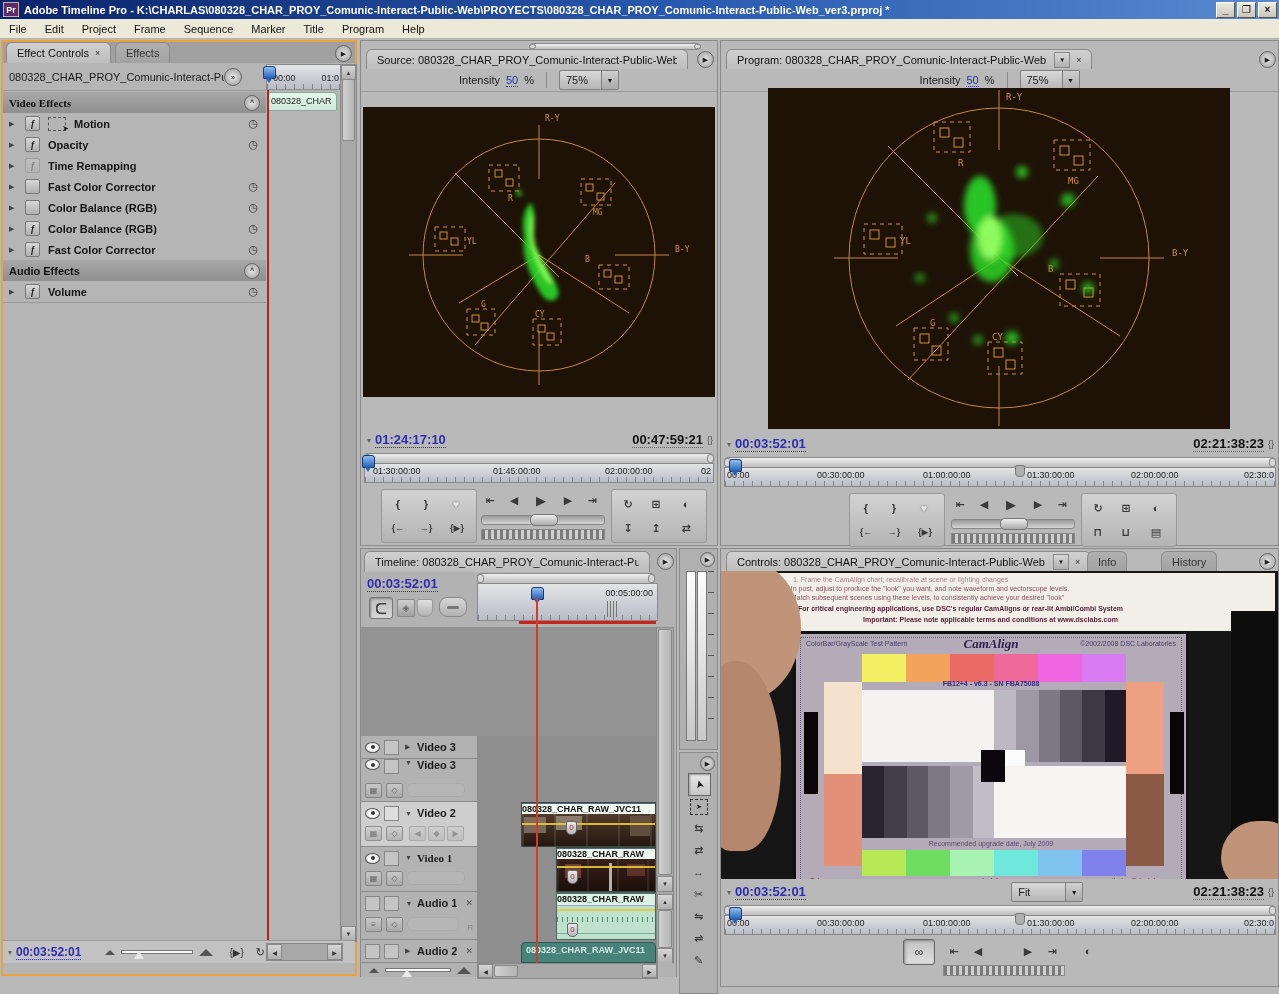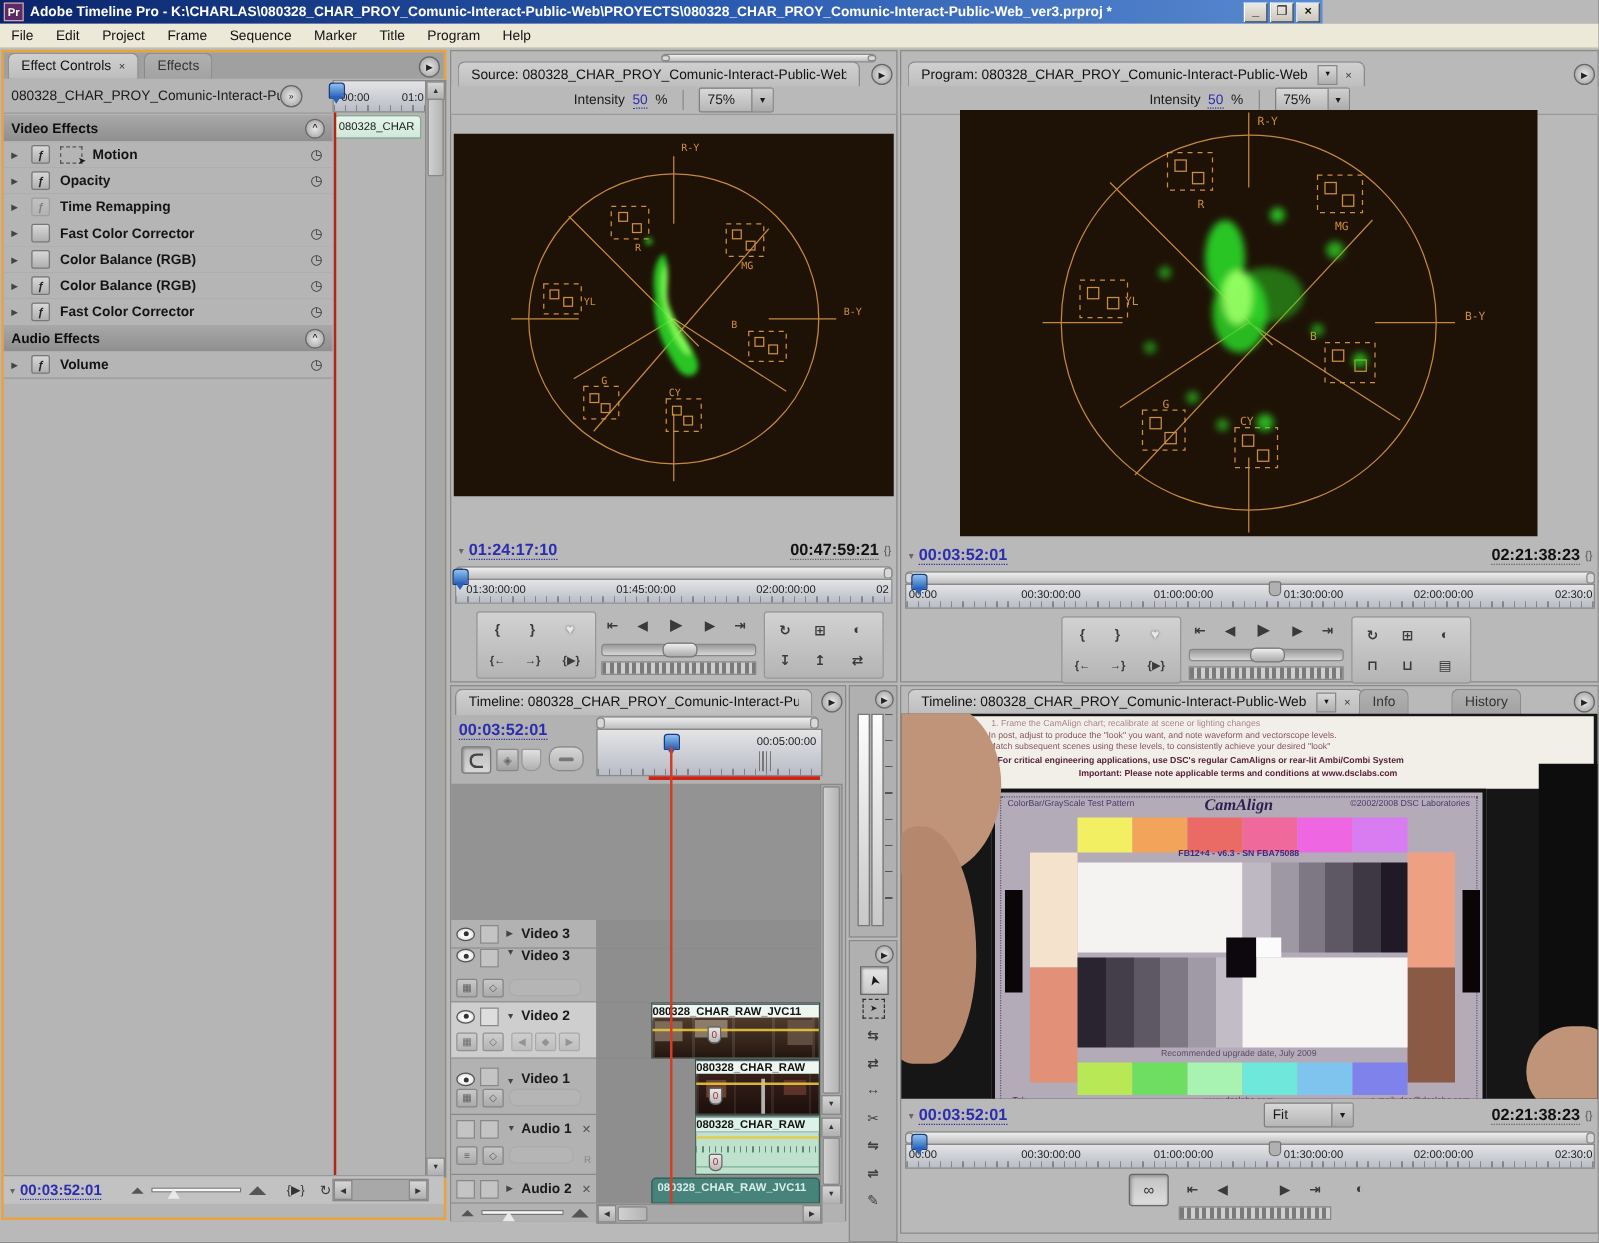--- a/index.html
+++ b/index.html
@@ -1,21 +1,21 @@
 <!DOCTYPE html>
 <html><head>
 <meta charset="utf-8">
 <style>
   html,body{margin:0;padding:0;background:#6a6a6a;}
   #app{position:relative;width:1279px;height:994px;background:#b9b9b9;overflow:hidden;
        font-family:"Liberation Sans","DejaVu Sans",sans-serif;font-size:11px;color:#1a1a1a;
        -webkit-user-select:none;user-select:none;}
   .abs{position:absolute;}
   
-  .titlebar{left:0;top:0;width:1058px;height:19px;background:linear-gradient(90deg,#0a246a,#2a5bb0 55%,#5a8ad0);color:#fff;font-weight:bold;display:flex;align-items:center;}
+  .titlebar{left:0;top:0;width:1279px;height:19px;background:linear-gradient(90deg,#0a246a,#2a5bb0 55%,#5a8ad0);color:#fff;font-weight:bold;display:flex;align-items:center;}
   .appicon{width:14px;height:13px;margin:0 5px 0 3px;background:#5a2a6a;border:1px solid #caa;color:#ffd;font-size:9px;font-weight:bold;display:flex;align-items:center;justify-content:center;}
   .winbtn{width:17px;height:14px;background:linear-gradient(#ece9e2,#cac6bc);border:1px solid #fff;border-right-color:#555;border-bottom-color:#555;color:#111;font-size:10px;font-weight:bold;display:flex;align-items:center;justify-content:center;margin-left:2px;}
   .menubar{left:0;top:19px;width:1279px;height:19px;background:#ece9d8;border-bottom:1px solid #b8b4a8;display:flex;align-items:center;}
   .menuitem{padding:0 9px;font-size:11px;color:#111;}
   
   .panelmenu{width:15px;height:15px;border-radius:50%;background:radial-gradient(#e8e8e8,#9a9a9a);border:1px solid #666;display:flex;align-items:center;justify-content:center;font-size:7px;color:#222;}
   .tab{position:absolute;height:20px;display:flex;align-items:center;padding:0 10px;border:1px solid #8a8a8a;border-bottom:none;border-radius:6px 6px 0 0;font-size:11px;white-space:nowrap;}
   .tab.active{background:linear-gradient(#d0d0d0,#bdbdbd);color:#111;}
   .tab.inactive{background:linear-gradient(#b0b0b0,#a2a2a2);color:#333;}
   .tcb{color:#2d2db0;font-weight:bold;font-size:13px;border-bottom:1px dotted #2d2db0;line-height:14px;}
@@ -120,21 +120,21 @@
     </div>
     <span class="pin" style="left:260px;top:24px;"></span>
 
     <div class="abs" style="left:264px;top:50px;width:70px;height:19px;background:linear-gradient(#e6f6ec,#cfe8da);border:1px solid #88a898;border-radius:4px 4px 0 0;font-size:9px;padding:3px 0 0 3px;box-sizing:border-box;white-space:nowrap;overflow:hidden;">
       <span>080328_CHAR</span>
     </div>
 
     <div class="abs" style="left:264px;top:48px;width:2px;height:850px;background:#b42418;"></div>
 
     <div class="fxrow fxhdr" style="top:50px;">
-      <span style="margin-left:6px;">Video Effects</span>
+      <span style="margin-left:6px;font-family:Liberation Serif, serif;">Video Effects</span>
       <span class="panelmenu" style="position:absolute;right:6px;width:14px;height:14px;">
           <span>^</span>
         </span>
     </div>
 
     <div class="fxrow" style="top:71px;">
       <span class="disc">▶</span>
       <span class="fxbox">ƒ</span>
       <span style="width:16px;height:12px;margin-left:8px;border:1px dashed #555;position:relative;">
           <i style="position:absolute;right:-4px;bottom:-3px;font-style:normal;font-size:8px;">➤</i>
@@ -569,21 +569,21 @@
       <span class="clipname">080328_CHAR_RAW_JVC11</span>
       <span class="filmstrip" style="top:11px;bottom:0;"></span>
       <span class="abs" style="left:2px;top:14px;width:22px;height:16px;background:#8a7a6a;opacity:.8;"></span>
       <span class="abs" style="left:34px;top:13px;width:26px;height:14px;background:#a89a88;opacity:.7;"></span>
       <span class="abs" style="left:108px;top:13px;width:20px;height:20px;background:#6a584a;opacity:.8;"></span>
       <span class="yline" style="top:20px;"></span>
       <span class="m0" style="left:44px;top:18px;">0</span>
     </div>
 
     <div class="trackrow" style="left:0;top:298px;height:45px;">
-      <div style="display:flex;align-items:flex-end;height:22px;">
+      <div style="display:flex;align-items:center;height:22px;font-family:Liberation Serif, serif;">
         <span class="eye" style="margin-left:4px;">
             <i></i>
           </span>
         <span style="width:13px;height:13px;margin-left:4px;background:#c4c4c4;border:1px solid #888;"></span>
         <span class="disc">▼</span>
         <span class="trkname" style="margin-left:4px;">Video 1</span>
       </div>
       <div style="display:flex;align-items:center;height:18px;opacity:.75;">
         <span class="thbtn" style="margin-left:4px;">▦</span>
         <span class="thbtn" style="margin-left:4px;">
@@ -710,21 +710,21 @@
     <span class="abs tbtn" style="left:8px;top:176px;width:21px;height:18px;">
         <span>⇌</span>
       </span>
     <span class="abs tbtn" style="left:8px;top:198px;width:21px;height:18px;">
         <span>✎</span>
       </span>
   </div>
 
   <div class="abs" style="left:720px;top:548px;width:559px;height:439px;background:#b9b9b9;border:1px solid #8a8a8a;box-sizing:border-box;">
     <div class="tab active" style="left:5px;top:2px;">
-      <span>Timeline: 080328_CHAR_PROY_Comunic-Interact-Public-Web</span>
+      <span>Controls: 080328_CHAR_PROY_Comunic-Interact-Public-Web</span>
       <span style="margin-left:8px;width:14px;height:14px;border:1px solid #888;background:linear-gradient(#d8d8d8,#b0b0b0);display:inline-flex;align-items:center;justify-content:center;font-size:6px;">
           <span>▼</span>
         </span>
       <span style="margin-left:6px;font-size:9px;color:#333;">×</span>
     </div>
     <div class="tab inactive" style="left:366px;top:2px;">
         <span>Info</span>
       </div>
     <div class="tab inactive" style="left:440px;top:2px;">
         <span>History</span>

